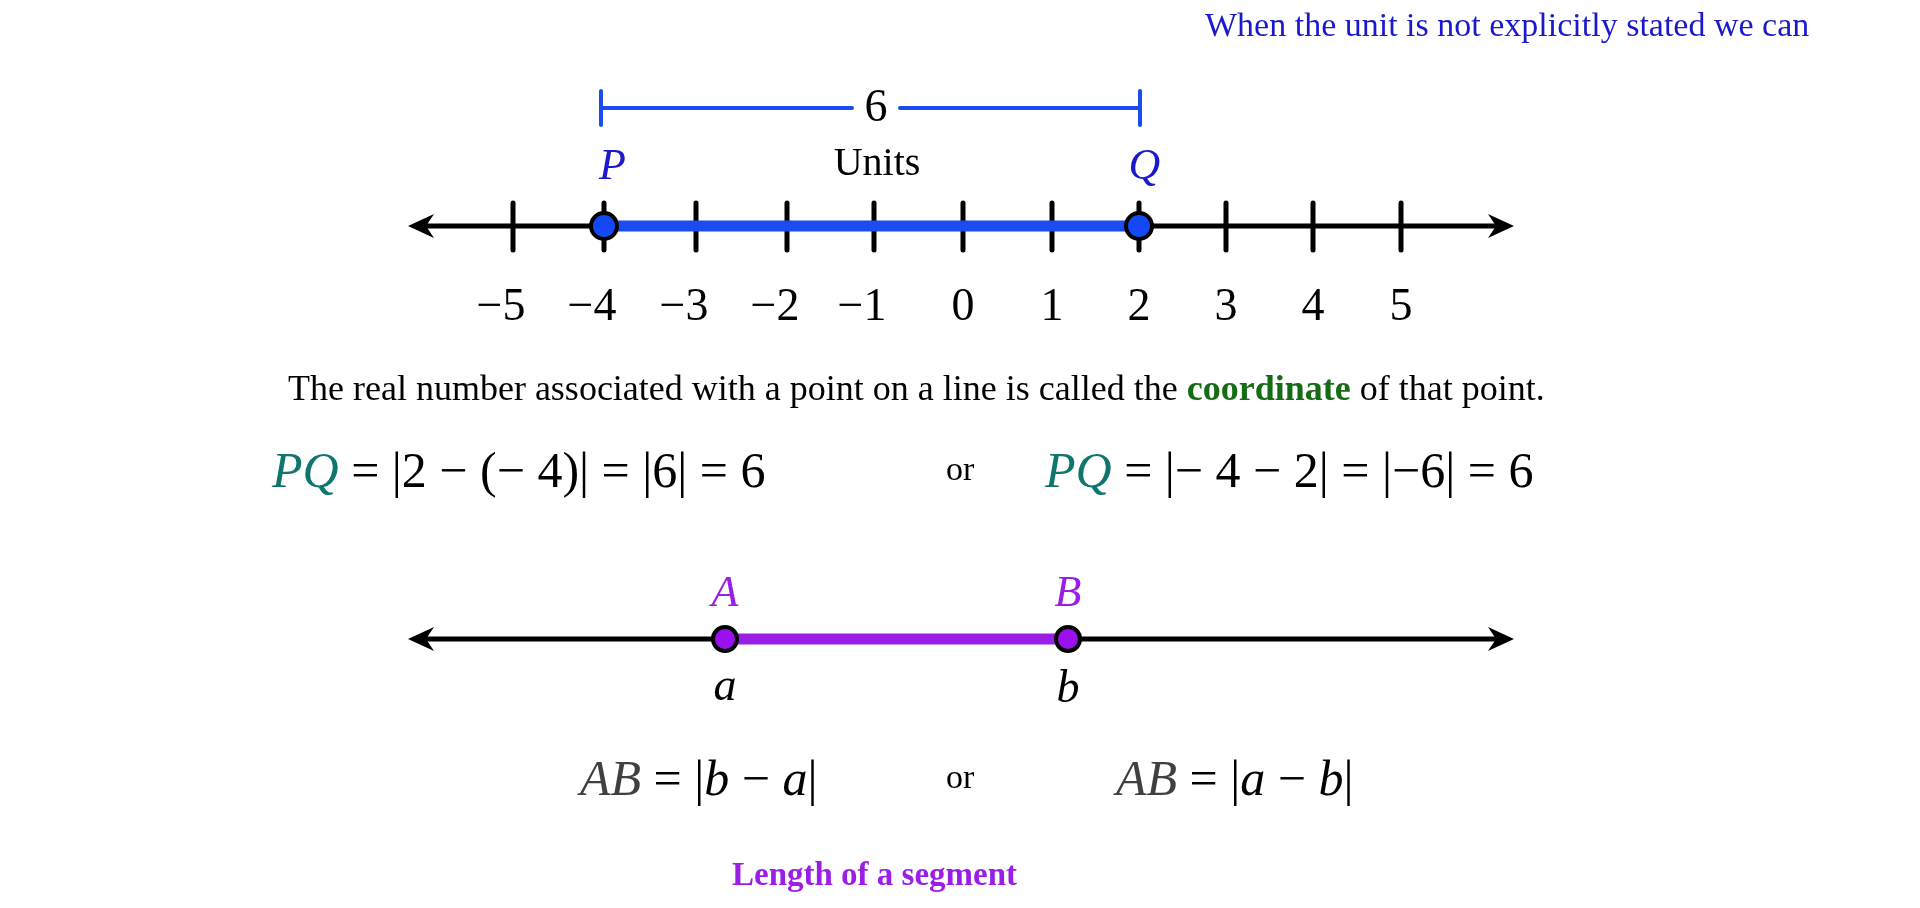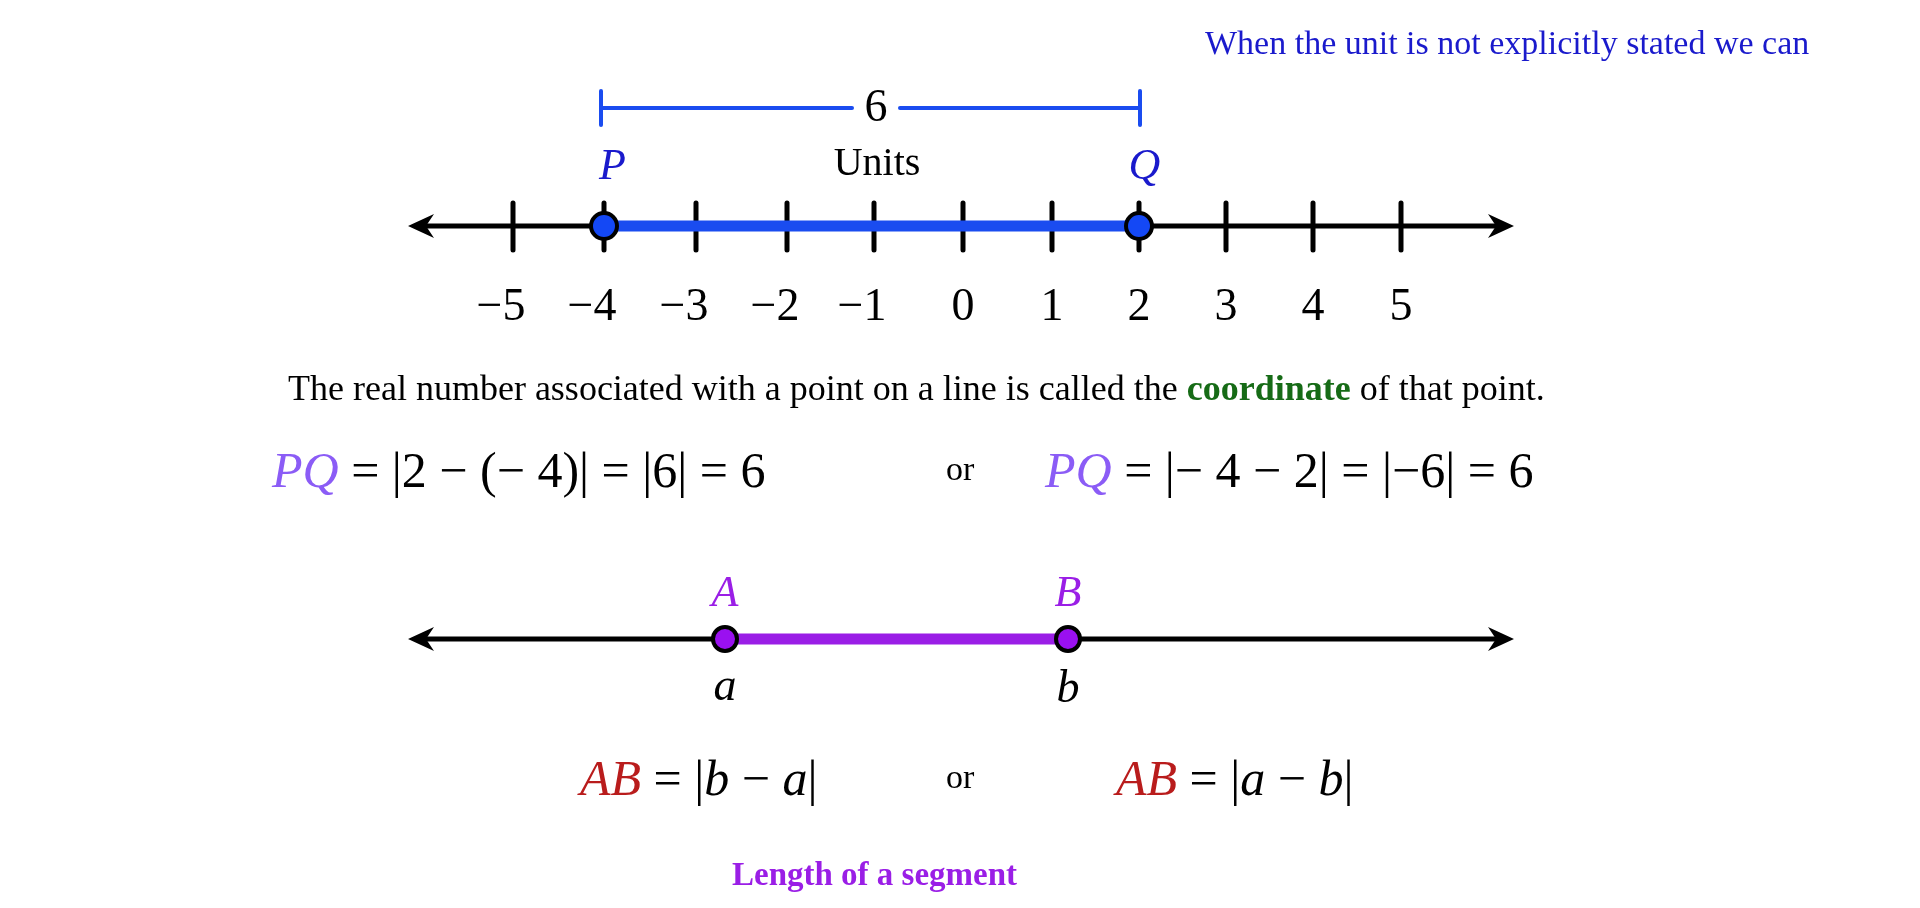--- a/index.html
+++ b/index.html
@@ -1,26 +1,26 @@
 <!DOCTYPE html>
 <html><head>
   <meta charset="utf-8">
   <style>
     html, body { margin: 0; padding: 0; background: #ffffff; }
     body { width: 1920px; height: 908px; position: relative; overflow: hidden;
            font-family: "Liberation Serif", "DejaVu Serif", serif; color: #000; }
     .abs { position: absolute; white-space: nowrap; }
     svg.canvas { position: absolute; left: 0; top: 0; }
-    .note { left: 1205px; top: 20px; font-size: 34px; line-height: 46px; color: #1a1acc; }
+    .note { left: 1205px; top: 2px; font-size: 34px; line-height: 46px; color: #1a1acc; }
     .sentence { left: 288px; top: 366px; font-size: 36px; line-height: 44px; }
     .sentence .kw { color: #166b16; font-weight: bold; }
     .eq { font-size: 50px; line-height: 60px; }
     .eq .var { font-style: italic; }
-    .eq .blue { color: #8b5cf6; }
-    .eq .purple { color: #b91c1c; text-align: center; }
+    .eq .blue { color: #0f766e; }
+    .eq .purple { color: #404040; text-align: center; }
     .or { font-size: 34px; }
     .title { left: 0; width: 1749px; text-align: center; top: 856px; font-size: 33px;
              font-weight: bold; color: #9a1ee6; }
     .lbl { font-size: 46px; line-height: 50px; text-align: center; width: 80px; }
     .ital { font-style: italic; }
   </style>
 </head>
 <body>
 
 <svg class="canvas" width="1920" height="908" viewBox="0 0 1920 908">

